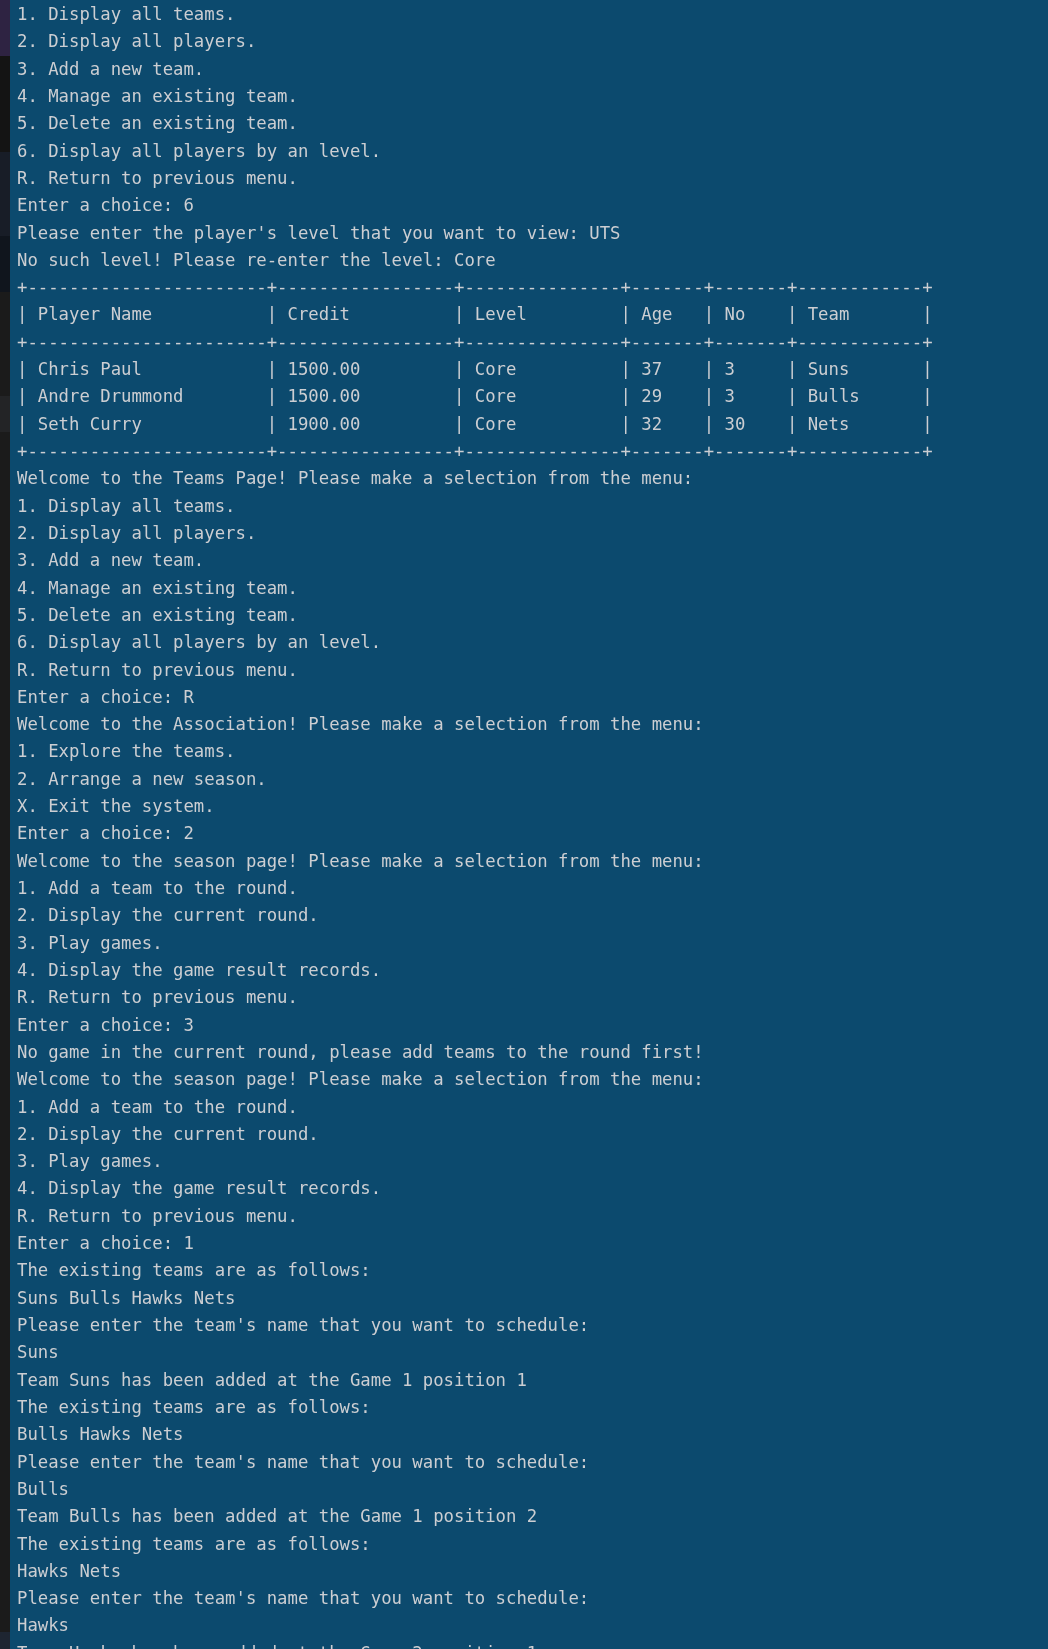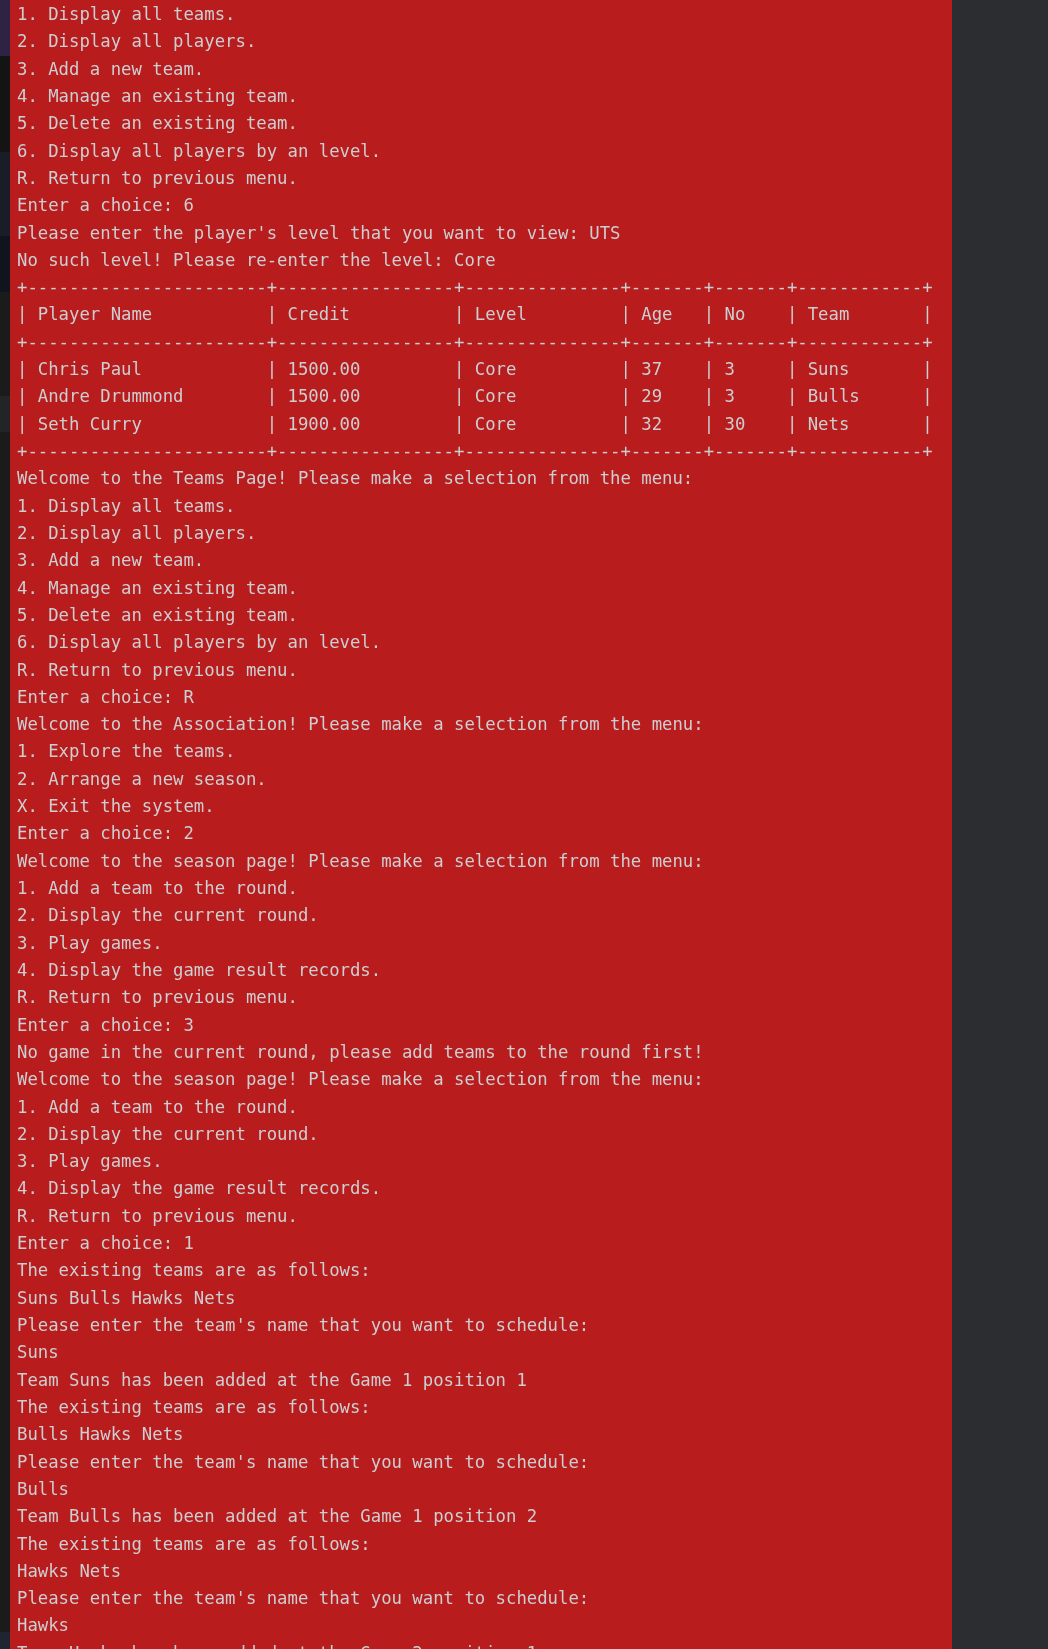--- a/index.html
+++ b/index.html
@@ -1,21 +1,21 @@
 <!DOCTYPE html>
 <html><head>
 <meta charset="utf-8">
 <style>
   * { margin: 0; padding: 0; box-sizing: border-box; }
   html, body { background: #2B2D30; }
   .screen {
     position: relative;
-    width: 952px;
+    width: 1048px;
     height: 1649px;
-    background: #b91c1c;
+    background: #0c4a6e;
     overflow: hidden;
     font-family: "DejaVu Sans Mono", "Liberation Mono", monospace;
   }
   .gutter {
     position: absolute;
     left: 0; top: 0;
     width: 10px; height: 100%;
     background: #1B1B1B;
     z-index: 2;
   }

